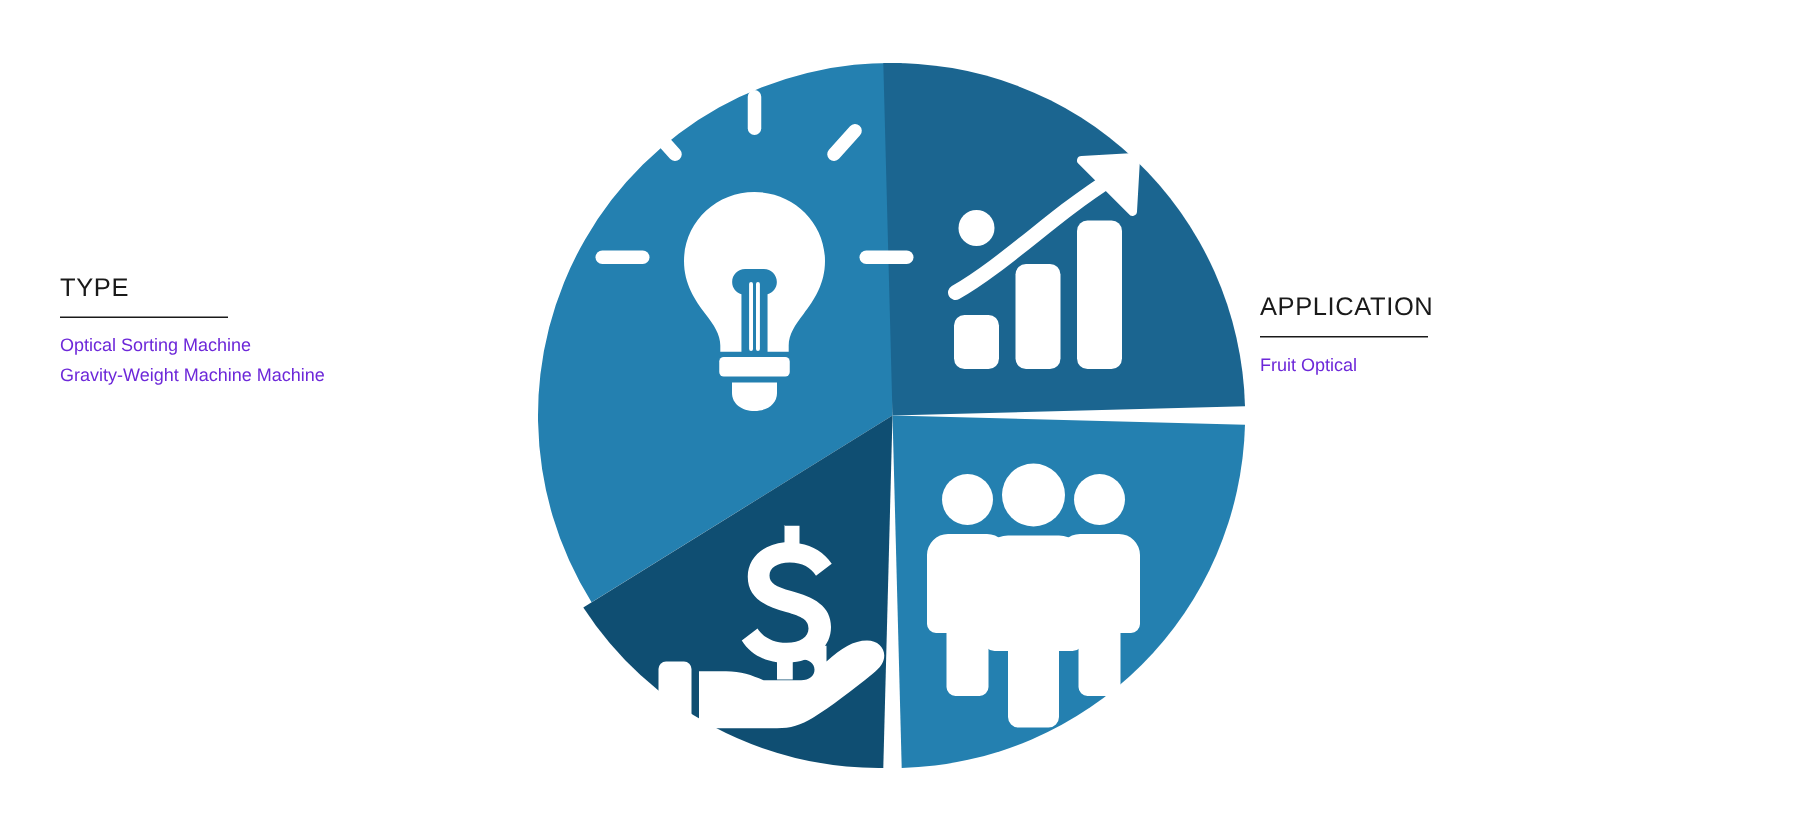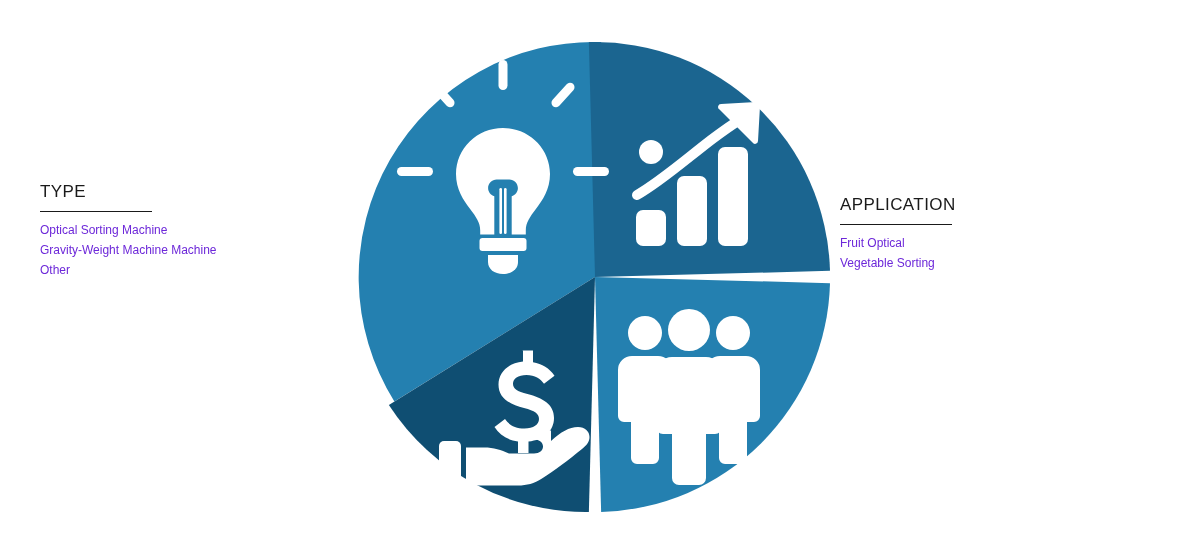--- a/index.html
+++ b/index.html
@@ -75,30 +75,28 @@
 <body>
 
 <div class="stage">
 
   <div class="text-block left">
     <div class="block-title">TYPE</div>
     <div class="block-rule"></div>
     <ul class="block-list">
       <li>Optical Sorting Machine</li>
       <li>Gravity-Weight Machine Machine</li>
-      <li>Other</li>
     </ul>
   </div>
 
   <div class="text-block right">
     <div class="block-title">APPLICATION</div>
     <div class="block-rule"></div>
     <ul class="block-list">
       <li>Fruit Optical</li>
-      <li>Vegetable Sorting</li>
     </ul>
   </div>
 
   <div class="pie-wrap">
     <svg class="pie-svg" viewBox="0 0 490 500" xmlns="http://www.w3.org/2000/svg">
 
       <g>
         <path d="M 240 245
                  L 246.14 10.08
                  A 235 235 0 0 0 39.37 369.49

